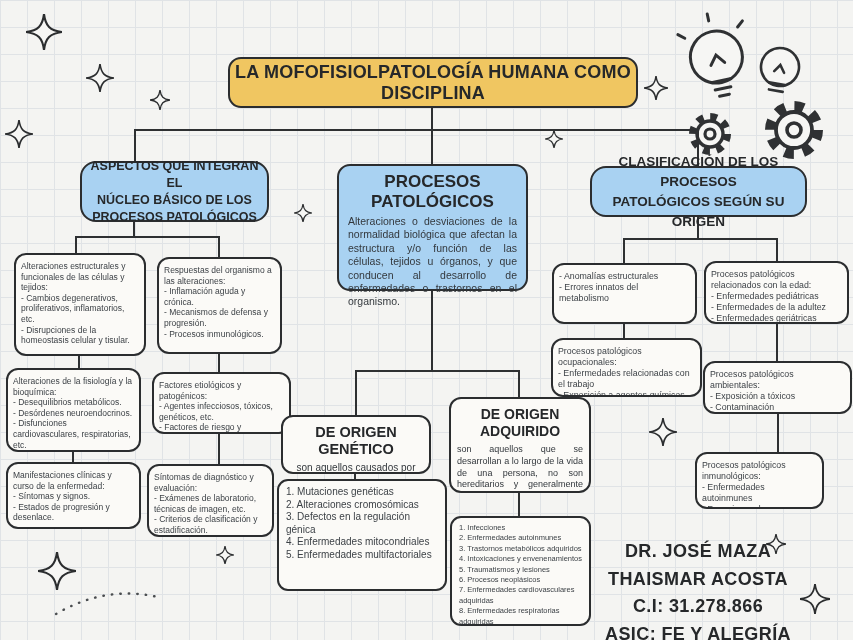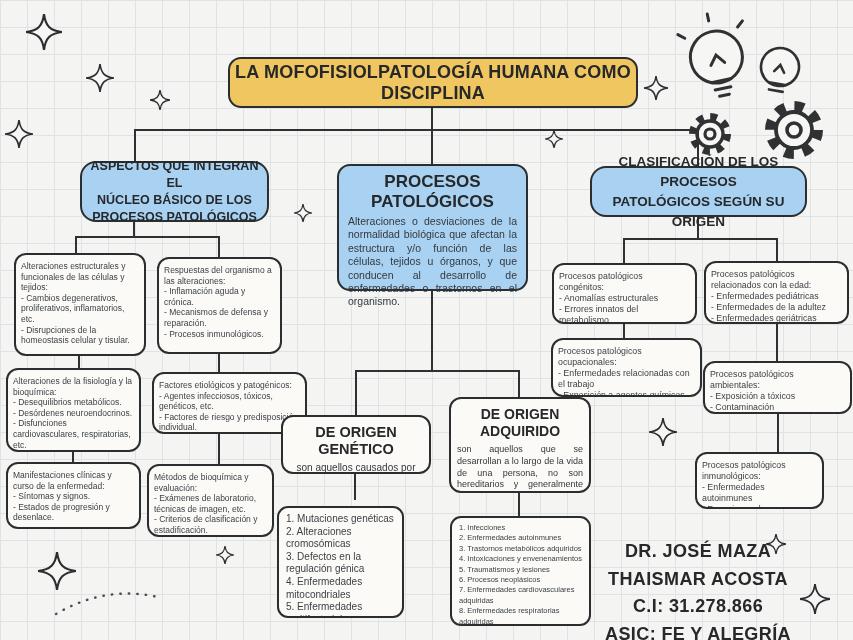--- a/index.html
+++ b/index.html
@@ -163,50 +163,50 @@
   </div>
 
   <div class="node wbox l" style="left:14px;top:253px;width:132px;height:103px">
       <div>Alteraciones estructurales y funcionales de las células y tejidos:</div>
       <div>- Cambios degenerativos, proliferativos, inflamatorios, etc.</div>
       <div>- Disrupciones de la homeostasis celular y tisular.</div>
     </div>
   <div class="node wbox l" style="left:157px;top:257px;width:125px;height:97px">
       <div>Respuestas del organismo a las alteraciones:</div>
       <div>- Inflamación aguda y crónica.</div>
-      <div>- Mecanismos de defensa y reparación.</div>
+      <div>- Mecanismos de defensa y progresión.</div>
       <div>- Procesos inmunológicos.</div>
     </div>
   <div class="node wbox l" style="left:6px;top:368px;width:135px;height:84px">
       <div>Alteraciones de la fisiología y la bioquímica:</div>
       <div>- Desequilibrios metabólicos.</div>
       <div>- Desórdenes neuroendocrinos.</div>
       <div>- Disfunciones cardiovasculares, respiratorias, etc.</div>
     </div>
-  <div class="node wbox l" style="left:152px;top:372px;width:155px;height:62px">
+  <div class="node wbox l" style="left:152px;top:372px;width:139px;height:62px">
       <div>Factores etiológicos y patogénicos:</div>
       <div>- Agentes infecciosos, tóxicos, genéticos, etc.</div>
       <div>- Factores de riesgo y predisposición individual.</div>
     </div>
   <div class="node wbox l" style="left:6px;top:462px;width:135px;height:67px">
       <div>Manifestaciones clínicas y curso de la enfermedad:</div>
       <div>- Síntomas y signos.</div>
       <div>- Estados de progresión y desenlace.</div>
     </div>
   <div class="node wbox l" style="left:147px;top:464px;width:127px;height:73px">
-      <div>Métodos de bioquímica y evaluación:</div>
+      <div>Síntomas de diagnóstico y evaluación:</div>
       <div>- Exámenes de laboratorio, técnicas de imagen, etc.</div>
       <div>- Criterios de clasificación y estadificación.</div>
     </div>
 
   <div class="node subhead" style="left:281px;top:415px;width:150px;height:59px">
     <div class="th">DE ORIGEN GENÉTICO</div>
     <div class="desc">son aquellos causados por anomalías en los genes.</div>
   </div>
-  <div class="node listbox glist" style="left:277px;top:506px;width:127px;height:112px">
+  <div class="node listbox glist" style="left:277px;top:479px;width:170px;height:112px">
       <div>1. Mutaciones genéticas</div>
       <div>2. Alteraciones cromosómicas</div>
       <div>3. Defectos en la regulación génica</div>
       <div>4. Enfermedades mitocondriales</div>
       <div>5. Enfermedades multifactoriales</div>
     </div>
 
   <div class="node subhead adq" style="left:449px;top:397px;width:142px;height:96px">
     <div class="th">DE ORIGEN ADQUIRIDO</div>
     <div class="desc">son aquellos que se desarrollan a lo largo de la vida de una persona, no son hereditarios y generalmente son resultado de factores ambientales o de comportamiento.</div>
@@ -216,21 +216,20 @@
       <div>2. Enfermedades autoinmunes</div>
       <div>3. Trastornos metabólicos adquiridos</div>
       <div>4. Intoxicaciones y envenenamientos</div>
       <div>5. Traumatismos y lesiones</div>
       <div>6. Procesos neoplásicos</div>
       <div>7. Enfermedades cardiovasculares adquiridas</div>
       <div>8. Enfermedades respiratorias adquiridas</div>
     </div>
 
   <div class="node wbox r" style="left:552px;top:263px;width:145px;height:61px">
-      <div>Procesos patológicos congénitos:</div>
       <div>- Anomalías estructurales</div>
       <div>- Errores innatos del metabolismo</div>
     </div>
   <div class="node wbox r" style="left:704px;top:261px;width:145px;height:63px">
       <div>Procesos patológicos relacionados con la edad:</div>
       <div>- Enfermedades pediátricas</div>
       <div>- Enfermedades de la adultez</div>
       <div>- Enfermedades geriátricas</div>
     </div>
   <div class="node wbox r" style="left:551px;top:338px;width:151px;height:59px">

